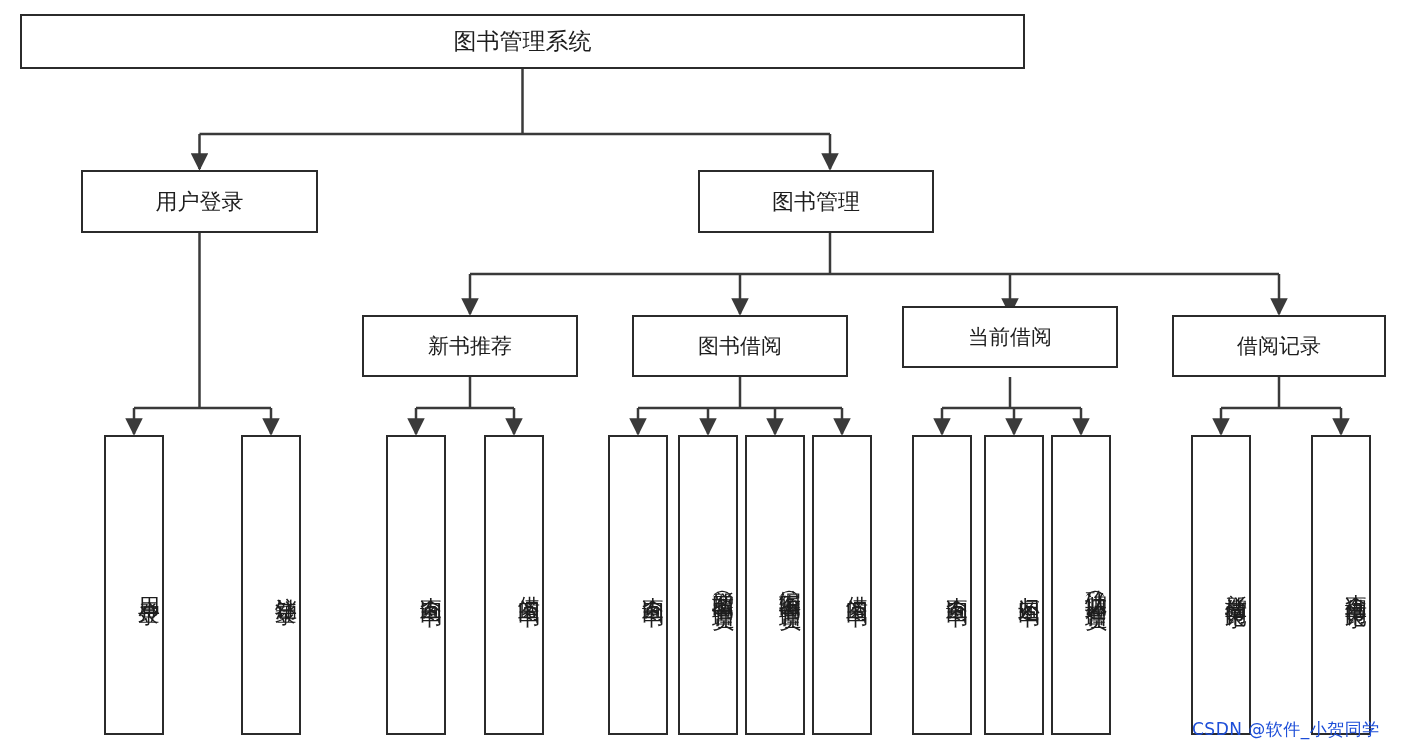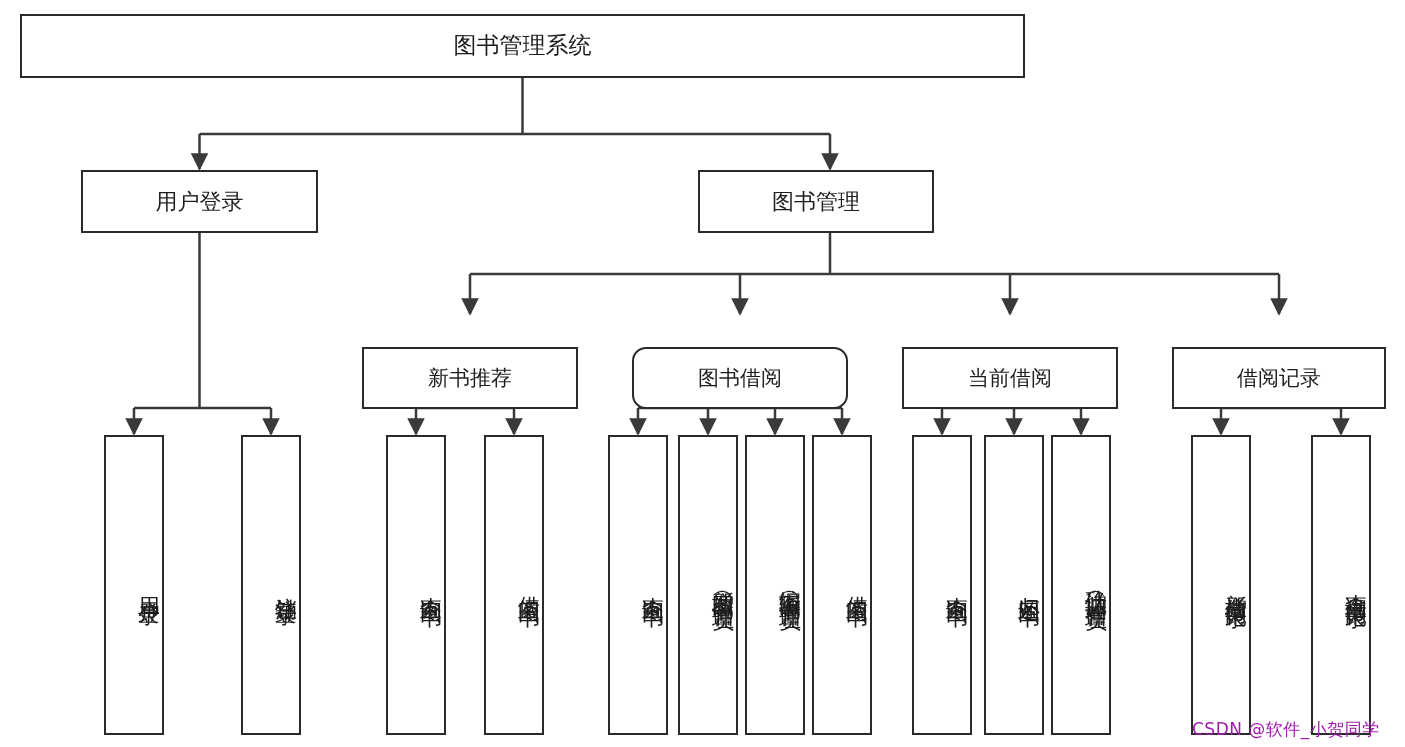--- a/index.html
+++ b/index.html
@@ -40,41 +40,40 @@
     line-height: 1.18;
   }
   .node.root {
     font-size: 23px;
   }
   .node.lvl1 {
     font-size: 22px;
   }
   .node.lvl2 {
     font-size: 21px;
-    margin-top: 32px;
   }
   
   .node.leaf {
     font-size: 22px;
     writing-mode: vertical-rl;
     text-orientation: upright;
     letter-spacing: 3px;
     padding: 6px 0;
     align-items: flex-start;
     justify-content: center;
   }
   .node.leaf .vtext {
     writing-mode: vertical-rl;
     text-orientation: upright;
     white-space: nowrap;
   }
   .watermark {
     position: absolute;
     font-size: 17px;
-    color: #a21caf;
+    color: #1d4ed8;
     white-space: nowrap;
     letter-spacing: 0.5px;
   }
 </style>
 </head>
 <body>
 
 <div id="canvas">
 
   <svg id="connectors" viewBox="0 0 1405 747" width="1405" height="747" xmlns="http://www.w3.org/2000/svg">
@@ -114,36 +113,36 @@
         <path d="M 1014 408 L 1014 434" marker-end="url(#arrow)"></path>
         <path d="M 1081 408 L 1081 434" marker-end="url(#arrow)"></path>
         <path d="M 1279 377 L 1279 408"></path>
         <path d="M 1221 408 L 1341 408"></path>
         <path d="M 1221 408 L 1221 434" marker-end="url(#arrow)"></path>
         <path d="M 1341 408 L 1341 434" marker-end="url(#arrow)"></path>
       </g>
   </svg>
 
   <div id="node-layer">
-      <div class="node root" style="left: 20px; top: 14px; width: 1005px; height: 64px;">
+      <div class="node root" style="left: 20px; top: 14px; width: 1005px; height: 55px;">
         <span class="htext">图书管理系统</span>
       </div>
       <div class="node lvl1" style="left: 81px; top: 170px; width: 237px; height: 63px;">
         <span class="htext">用户登录</span>
       </div>
       <div class="node lvl1" style="left: 698px; top: 170px; width: 236px; height: 63px;">
         <span class="htext">图书管理</span>
       </div>
       <div class="node lvl2" style="left: 362px; top: 315px; width: 216px; height: 62px;">
         <span class="htext">新书推荐</span>
       </div>
-      <div class="node lvl2" style="left: 632px; top: 315px; width: 216px; height: 62px; border-radius: 14px;">
+      <div class="node lvl2" style="left: 632px; top: 315px; width: 216px; height: 62px;">
         <span class="htext">图书借阅</span>
       </div>
-      <div class="node lvl2" style="left: 902px; top: 315px; width: 216px; height: 62px; justify-content: center;">
+      <div class="node lvl2" style="left: 902px; top: 306px; width: 216px; height: 62px; justify-content: center;">
         <span class="htext">当前借阅</span>
       </div>
       <div class="node lvl2" style="left: 1172px; top: 315px; width: 214px; height: 62px; justify-content: center;">
         <span class="htext">借阅记录</span>
       </div>
       <div class="node leaf" style="left: 104px; top: 435px; width: 60px; height: 300px;">
         <span class="vtext">用户登录</span>
       </div>
       <div class="node leaf" style="left: 241px; top: 435px; width: 60px; height: 300px;">
         <span class="vtext">注销登录</span>

